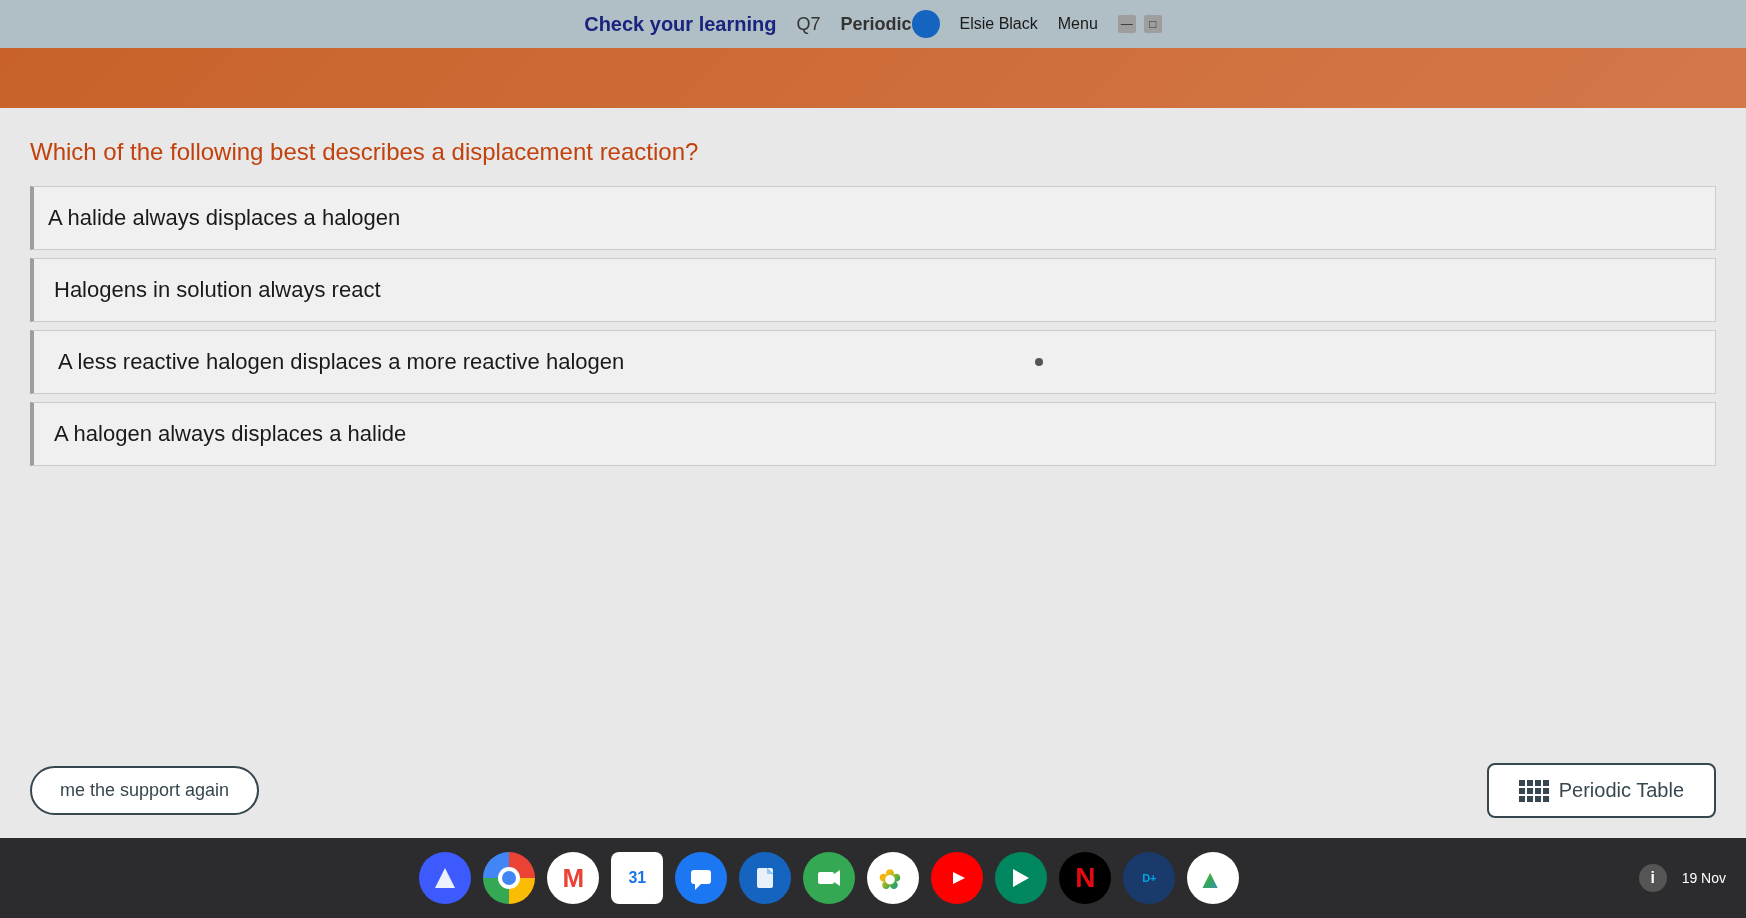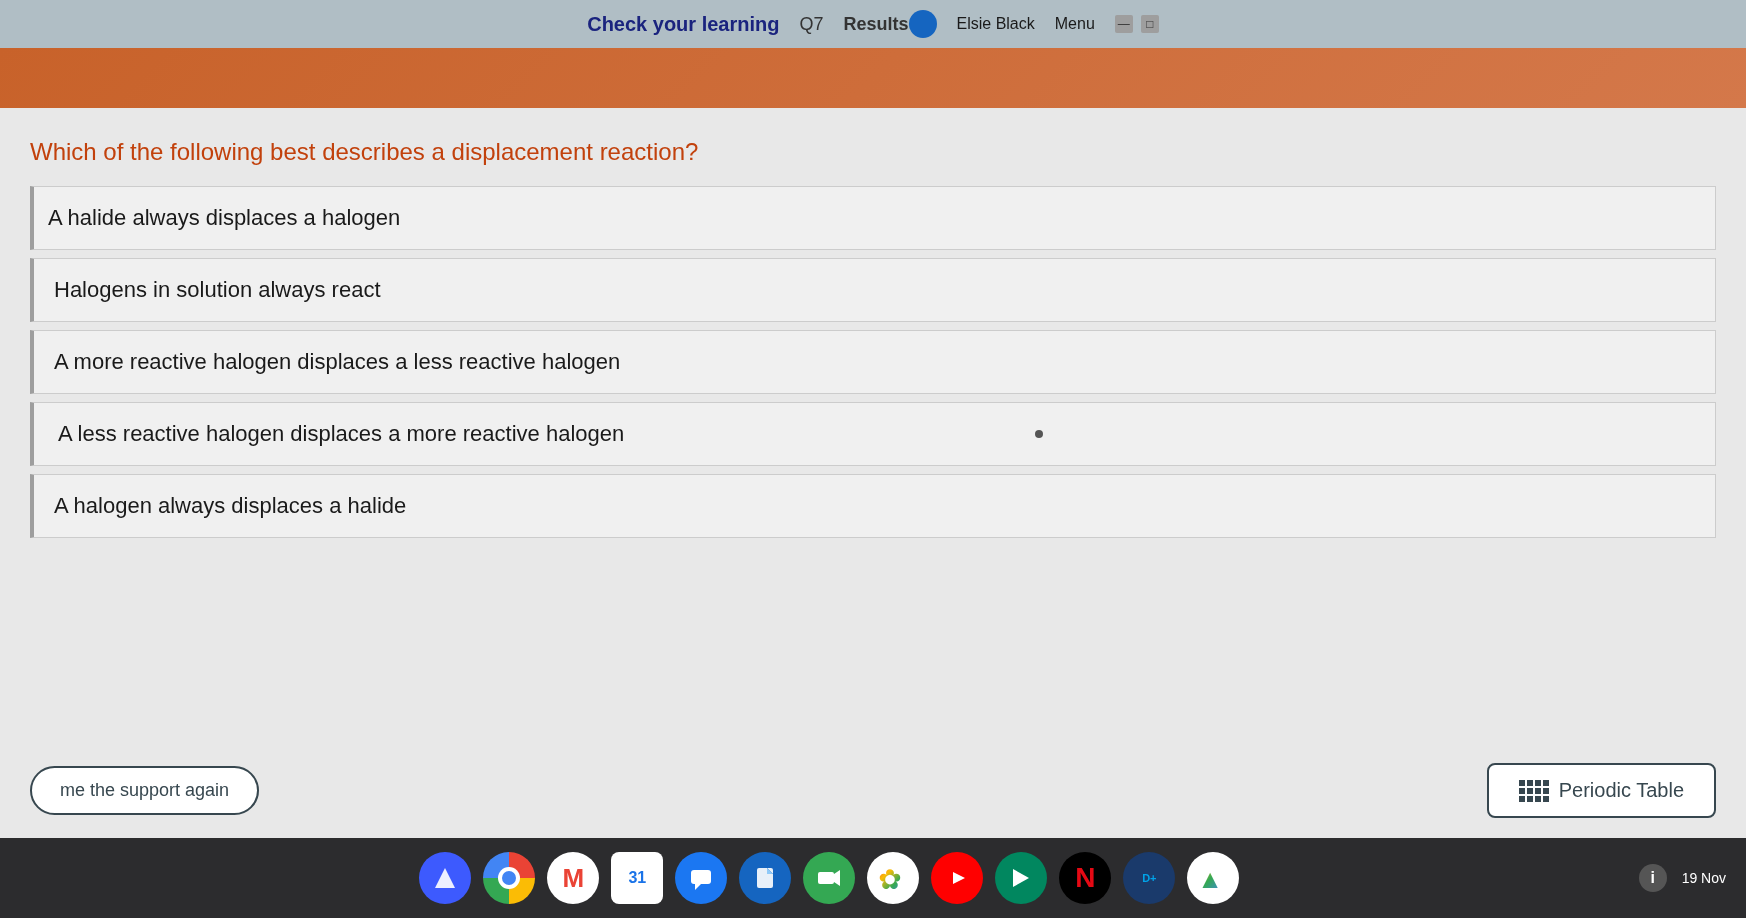--- a/index.html
+++ b/index.html
@@ -286,21 +286,21 @@
       border-radius: 50%;
     }
   </style>
 </head>
 <body>
 
 <div class="top-nav">
   <div class="top-nav-left">
     <span class="nav-title">Check your learning</span>
     <span class="nav-q7">Q7</span>
-    <span class="nav-results">Results</span>
+    <span class="nav-results">Periodic</span>
   </div>
   <div class="top-nav-right">
     <div class="user-avatar"></div>
     <span class="user-name">Elsie Black</span>
     <span class="menu-btn">Menu</span>
     <div class="window-controls">
       <div class="win-ctrl">—</div>
       <div class="win-ctrl">□</div>
     </div>
   </div>
@@ -311,23 +311,20 @@
 <div class="main-content">
   <div class="question-label">Which of the following best describes a displacement reaction?</div>
 
   <div class="answer-options">
     <div class="answer-option">
       <span>A halide always displaces a halogen</span>
     </div>
     <div class="answer-option">
       <span>Halogens in solution always react</span>
     </div>
-    <div class="answer-option">
-      <span>A more reactive halogen displaces a less reactive halogen</span>
-    </div>
     <div class="answer-option answer-option-4">
       <span>A less reactive halogen displaces a more reactive halogen</span>
       <div class="small-dot"></div>
     </div>
     <div class="answer-option">
       <span>A halogen always displaces a halide</span>
     </div>
   </div>
 </div>
 

